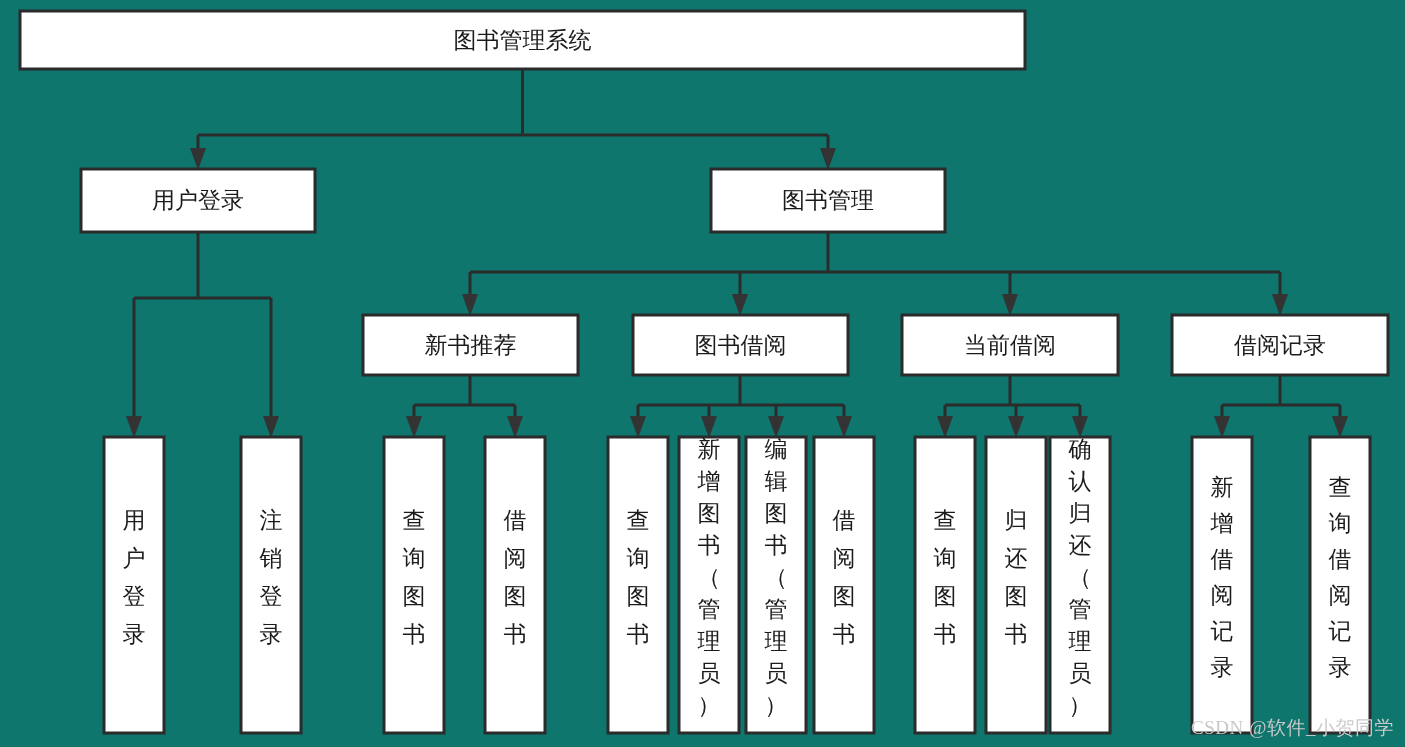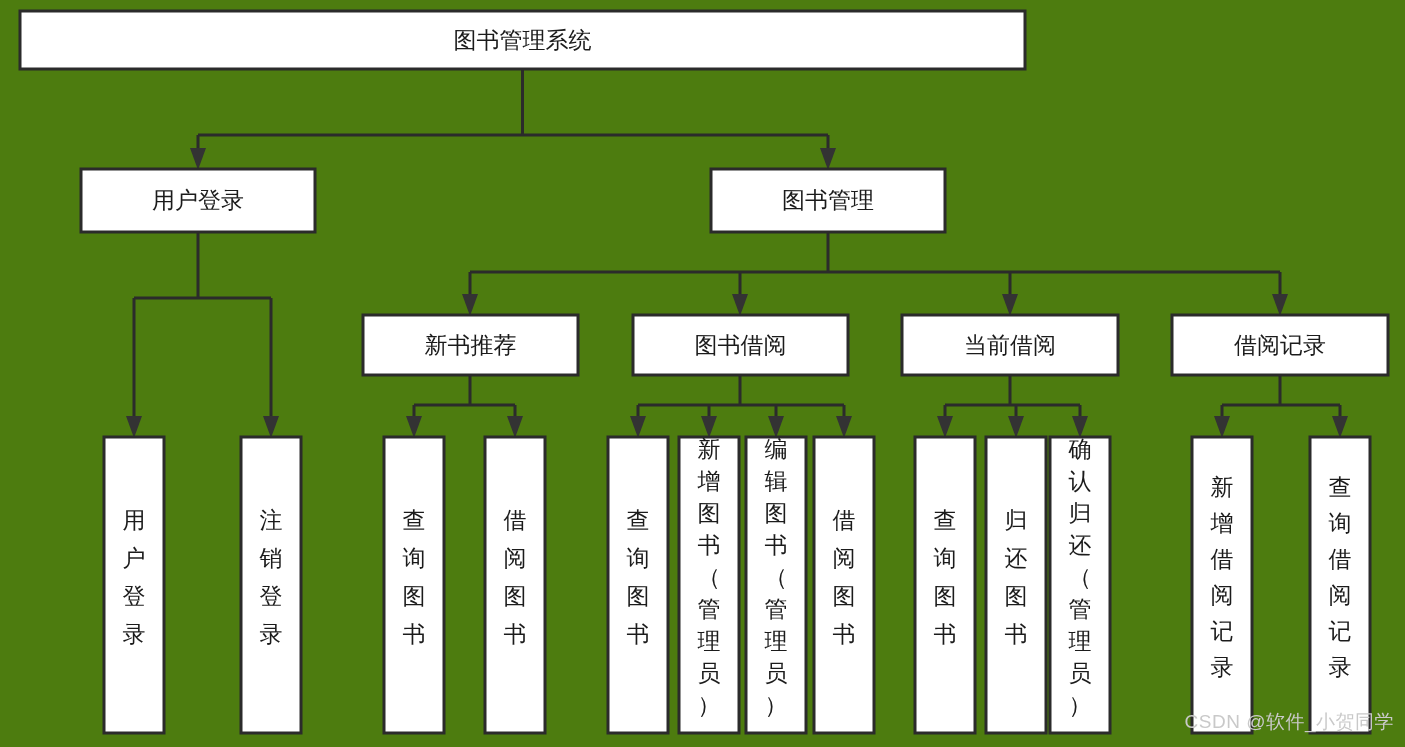--- a/index.html
+++ b/index.html
@@ -8,21 +8,21 @@
     padding: 0;
     background: #ffffff;
   }
   body {
     font-family: "DejaVu Sans", "Liberation Sans", sans-serif;
   }
   #diagram-root {
     position: relative;
     width: 1405px;
     height: 747px;
-    background: #4d7c0f;
+    background: #0f766e;
     overflow: hidden;
   }
   svg.diagram-canvas {
     position: absolute;
     left: 0;
     top: 0;
     width: 1405px;
     height: 747px;
     display: block;
   }
@@ -50,22 +50,22 @@
   }
   .node-label-v {
     font-family: "DejaVu Sans", "Liberation Sans", sans-serif;
     font-size: 23px;
     fill: #1b1b1b;
     text-anchor: middle;
   }
   .watermark {
     position: absolute;
     right: 11px;
-    bottom: 12px;
-    font-family: Liberation Sans, sans-serif;
+    bottom: 6px;
+    font-family: Liberation Serif, serif;
     font-size: 19px;
     color: #c9c9c9;
     letter-spacing: 0.5px;
     white-space: nowrap;
     user-select: none;
   }
 </style>
 </head>
 <body>
 

